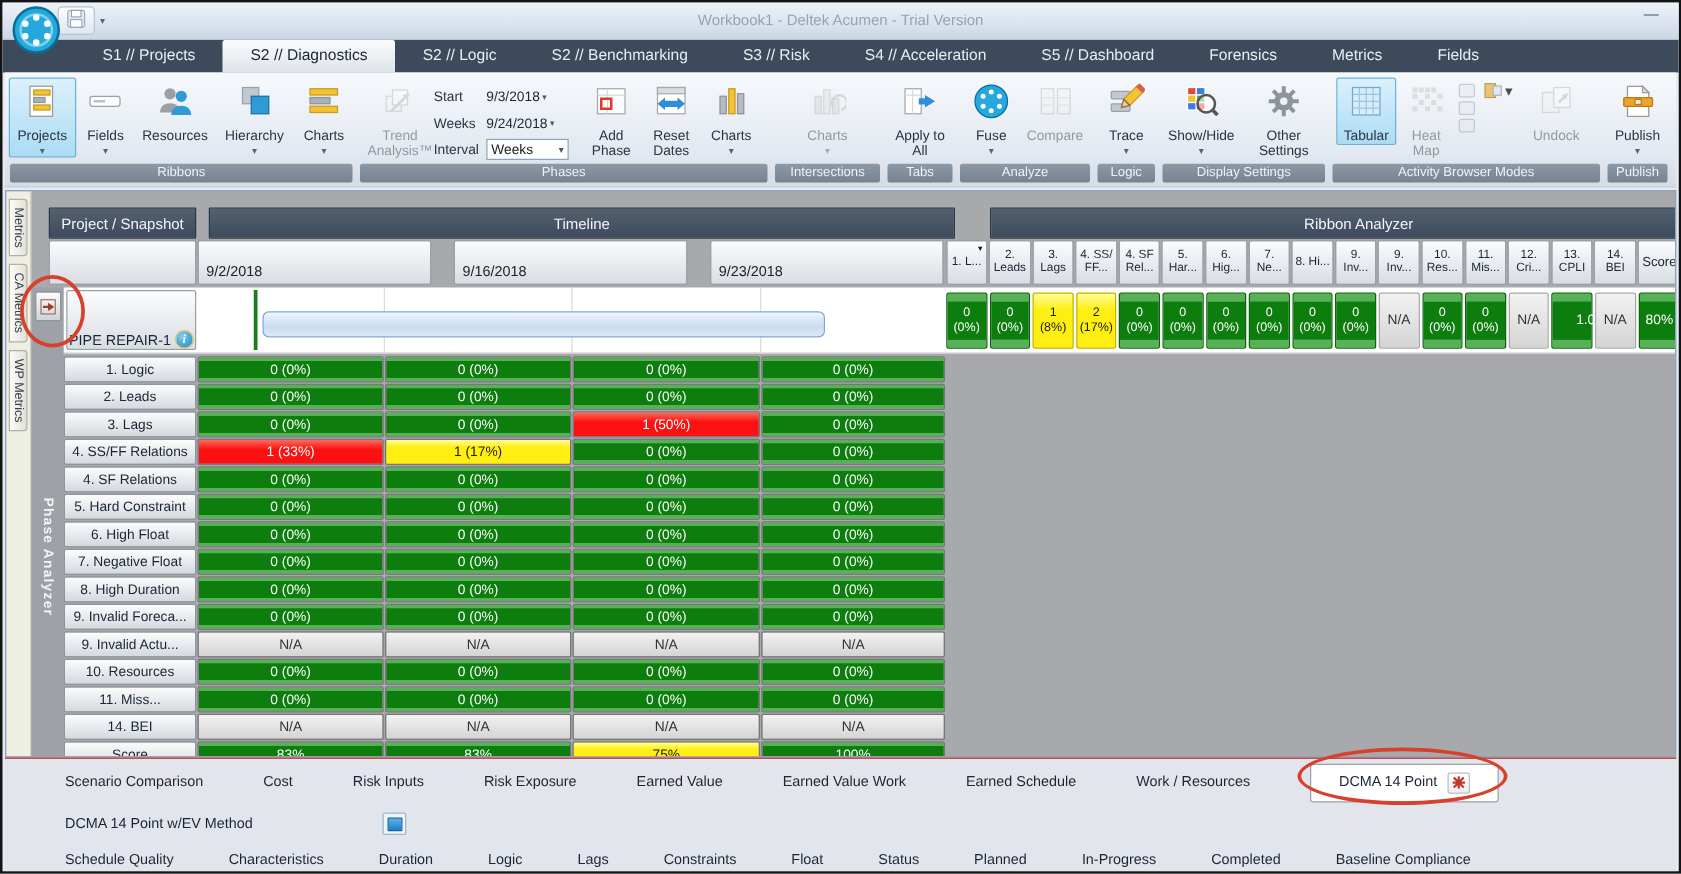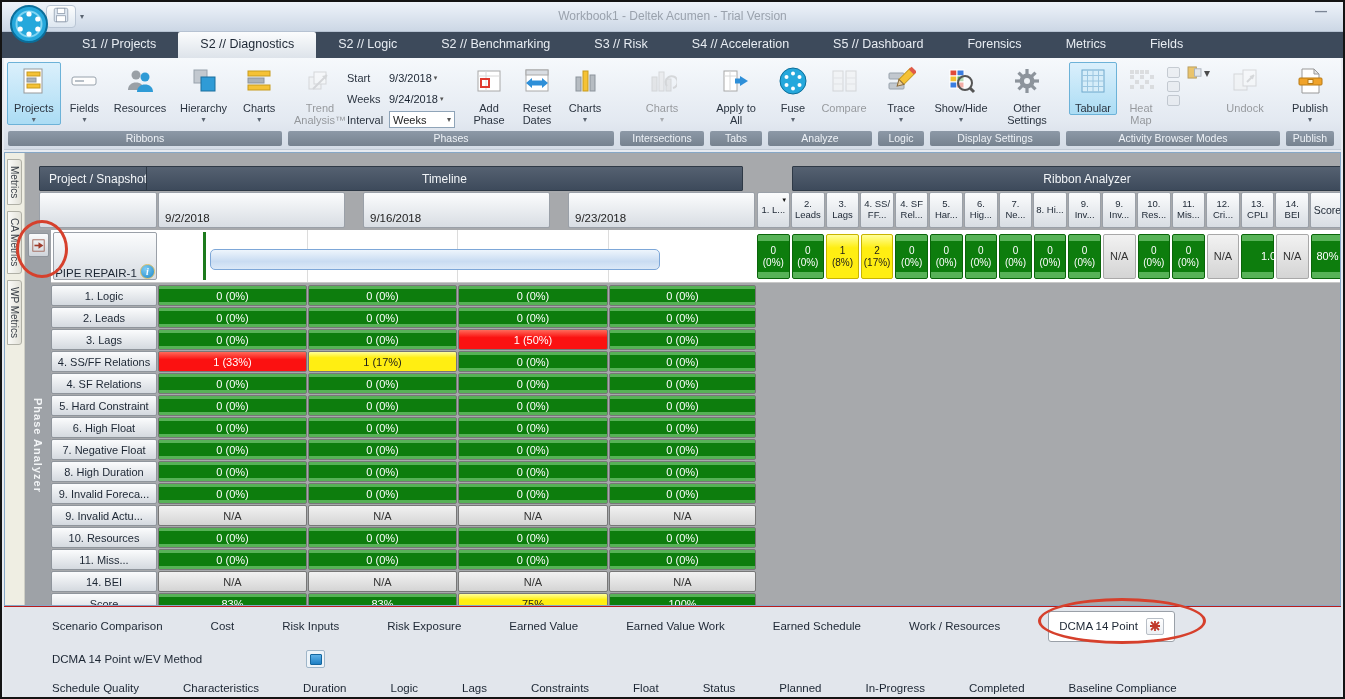--- a/index.html
+++ b/index.html
@@ -47,21 +47,21 @@
   .vsep{width:1px;background:#c3ccd6;margin:4px 2px}
 
   
   .main{position:absolute;left:2px;top:150px;right:2px;height:454px;background:#a7a9ac;border:1px solid #86a7c6;overflow:hidden}
   .side-strip{position:absolute;left:0;top:0;bottom:0;width:20px;background:#efeee3;border-right:1px solid #cfcfc6}
   .side-tab{writing-mode:vertical-rl;font-size:10px;color:#3a4048;background:linear-gradient(90deg,#fbfbf9,#e2e1d8);border:1px solid #b0b0a6;border-radius:0 3px 3px 0;padding:6px 1px;margin:6px 0 6px 2px;white-space:nowrap}
   .grid{position:absolute;left:20px;top:0;right:0;bottom:0;overflow:hidden}
 
   .hdr-dark{position:absolute;height:25px;background:linear-gradient(#556171,#3d4a5b);color:#f2f5f8;font-size:12px;display:flex;align-items:center;justify-content:center;border:1px solid #2e3946;border-radius:1px}
   #h-proj{left:14px;top:13px;width:118px}
-  #h-time{left:121px;top:13px;width:597px}
+  #h-time{left:142px;top:13px;width:597px}
   #h-ra{left:767px;top:13px;width:590px}
 
   .lightcell{background:linear-gradient(#fbfcfd,#d8dde3);border:1px solid #9aa0a8;border-radius:2px}
   #blank-cell{position:absolute;left:14px;top:39px;width:118px;height:36px}
   .date-row{position:absolute;left:133px;top:39px;width:597px;height:36px;display:flex;gap:18px}
   .date-cell{flex:1 1 0;background:linear-gradient(#fbfcfd,#d8dde3);border:1px solid #9aa0a8;border-radius:2px;display:flex;align-items:flex-end;padding:3px 6px;font-size:11.5px;color:#222}
   .ra-hrow{position:absolute;left:731px;top:39px;width:590px;height:36px;display:grid;grid-template-columns:repeat(16,34.6px) 36px}
   .ra-hcell{margin:0 .5px;background:linear-gradient(#fbfcfd,#d8dde3);border:1px solid #9aa0a8;border-radius:2px;font-size:9.5px;text-align:center;display:flex;align-items:center;justify-content:center;line-height:1.15;padding:1px;position:relative;color:#1c2633;word-break:break-word}
   .ra-hcell.caret::after{content:"▼";position:absolute;right:2px;top:4px;font-size:6px;color:#111}
   .ra-hcell.score{font-size:10.5px}
@@ -87,21 +87,21 @@
 
   .phase-rows{position:absolute;left:26px;top:132px;width:705px}
   .ph-row{display:grid;grid-template-columns:106px 149px 149px 150px 147px;gap:1px;height:21px;margin-bottom:1px}
   .ph-label{background:linear-gradient(#fbfcfd,#d4d9df);border:1px solid #8f959c;border-radius:2px;font-size:11px;display:flex;align-items:center;justify-content:center;color:#1c2633;white-space:nowrap;overflow:hidden}
   .ph-cell{border-radius:2px;font-size:11px;display:flex;align-items:center;justify-content:center;border:1px solid #777}
 
   
   .bottombar{position:absolute;left:2px;top:604px;right:2px;bottom:0;background:#e2e6ec;border-top:1px solid #b91c1c}
   .b-row1{position:absolute;left:48px;top:0;right:4px;height:38px;display:flex;align-items:center;gap:48px}
   .sheet-label{font-size:11.5px;color:#1c2633;white-space:nowrap}
-  .sheet-tab{display:flex;align-items:center;gap:8px;background:#fff;border:1px solid #9aa0a8;border-radius:3px;padding:6px 10px;font-size:11.5px;color:#1c2633;white-space:nowrap}
+  .sheet-tab{display:flex;align-items:center;gap:8px;background:#fff;border:1px solid #9aa0a8;border-radius:3px;padding:6px 22px;font-size:11.5px;color:#1c2633;white-space:nowrap}
   .close-btn{width:18px;height:17px;border:1px solid #b8bec6;border-radius:2px;background:linear-gradient(#fff,#eceff3);display:flex;align-items:center;justify-content:center}
   .b-row2{position:absolute;left:48px;top:40px;height:24px;display:flex;align-items:center;gap:104px}
   .ev-label{font-size:11.5px;color:#1c2633}
   .checkbox{width:19px;height:18px;border:1px solid #9fb6c9;border-radius:2px;background:#eef4f9;display:flex;align-items:center;justify-content:center}
   .checkbox .inner{width:12px;height:11px;background:linear-gradient(#5db1e8,#1e7fc4);border:1px solid #14669f;border-radius:1px}
   .b-row3{position:absolute;left:48px;top:68px;right:4px;height:26px;display:flex;align-items:center;gap:44px}
 
   
   .ann{position:absolute;border:3px solid #d6402c;border-radius:50%;pointer-events:none;z-index:50}
   #ann1{left:14px;top:218px;width:52px;height:58px}

